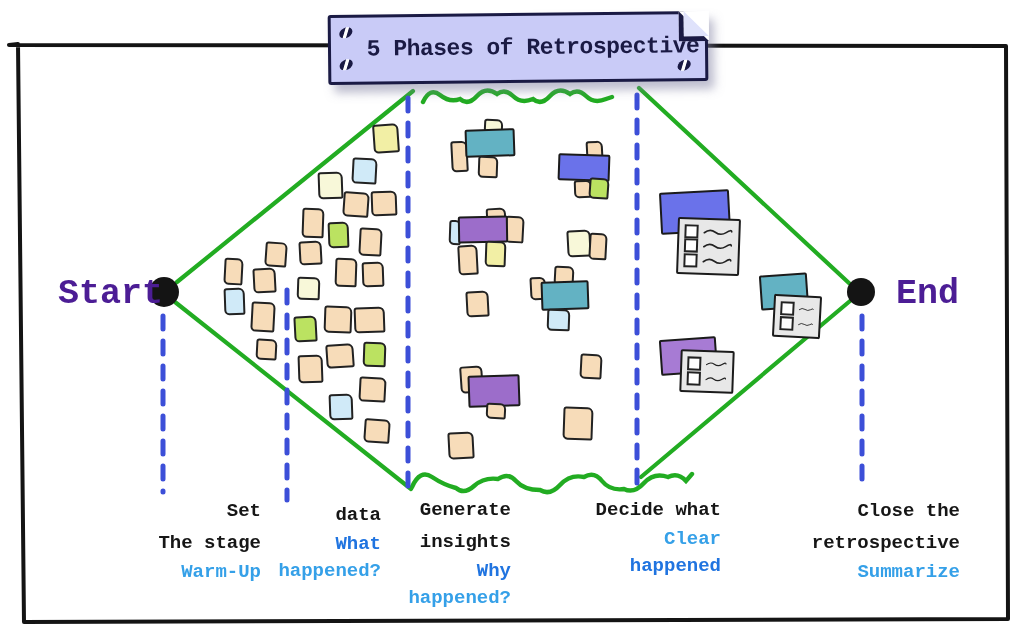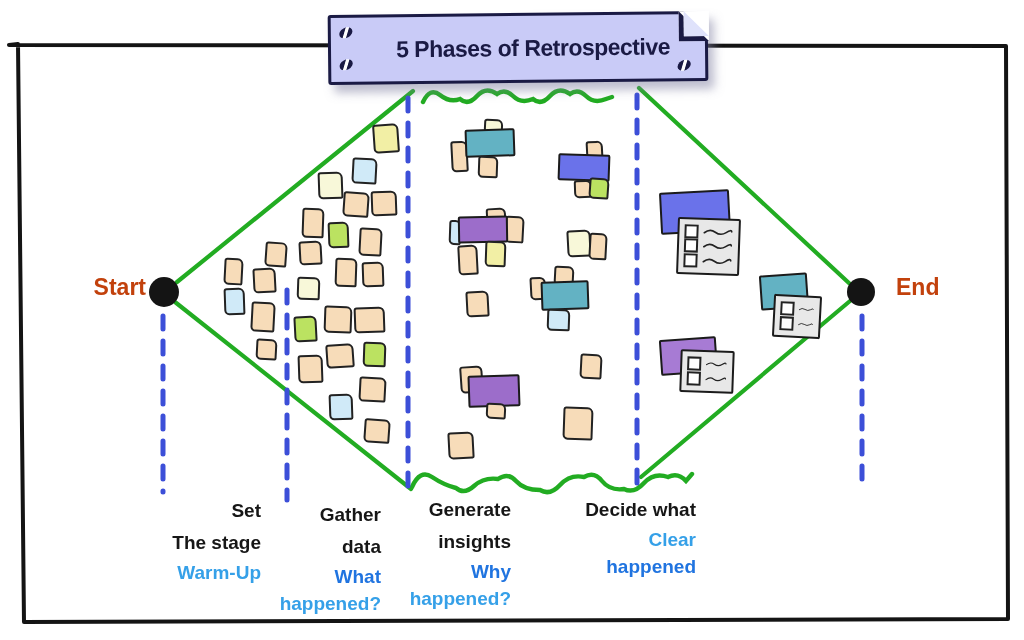--- a/index.html
+++ b/index.html
@@ -1,17 +1,17 @@
 <!DOCTYPE html>
 <html><head>
 <meta charset="utf-8">
 <style>
   html,body{margin:0;padding:0;background:#fff;}
   .stage{position:relative;width:1024px;height:640px;background:#ffffff;overflow:hidden;
-         font-family:Liberation Sans, sans-serif;}
+         font-family:Liberation Mono, monospace;}
   .overlay{position:absolute;left:0;top:0;z-index:1;}
   #diagram-layer{position:absolute;left:0;top:0;width:100%;height:100%;z-index:2;}
 
   
   .note{position:absolute;box-sizing:border-box;border:2px solid #222;
         border-radius:3px 6px 2px 5px;}
   .brect{position:absolute;box-sizing:border-box;border:2.5px solid #1b1b1b;border-radius:2px;}
   .card{position:absolute;box-sizing:border-box;border:2.5px solid #1b1b1b;border-radius:2px;
         padding:5px 5px;display:flex;flex-direction:column;justify-content:space-around;}
   .card .row{display:flex;align-items:center;gap:4px;}
@@ -26,21 +26,21 @@
          color:#1a1a44;white-space:nowrap;}
   .screw{position:absolute;width:14px;height:10px;border-radius:50%;
          background:linear-gradient(135deg,#1a1a44 38%,#fff 43%,#fff 57%,#1a1a44 62%);
          transform:rotate(-28deg);}
   .fold{position:absolute;top:-3.5px;right:-3.5px;width:0;height:0;
         border-top:30px solid #fff;border-left:30px solid #1a1a44;}
   .fold2{position:absolute;top:-3.5px;right:-3.5px;width:0;height:0;
          border-top:25px solid #fff;border-left:25px solid #dfe2fb;}
 
   
-  .endpoint-label{position:absolute;z-index:2;font-size:23px;font-weight:bold;color:#c2410c;}
+  .endpoint-label{position:absolute;z-index:2;font-size:35px;font-weight:bold;color:#4c1d95;}
   .phase{position:absolute;z-index:2;width:196px;transform:translateX(-50%);
          text-align:right;font-size:19px;font-weight:bold;color:#161616;}
   .phase .l{display:block;line-height:32px;}
   .phase .s{display:block;line-height:27px;color:#35a0e8;font-weight:700;}
   .phase .s.emph{color:#2074e0;font-weight:800;}
 </style>
 </head>
 <body>
 
 <div class="stage">
@@ -187,30 +187,35 @@
   <div class="endpoint-label" style="left:58px;top:274px;width:88px;text-align:right">Start</div>
   <div class="endpoint-label" style="left:896px;top:274px;width:92px">End</div>
 
   <div class="phase" style="left:163px;top:495px">
     <span class="l">Set</span>
     <span class="l">The stage</span>
     <span class="s">Warm-Up</span>
     <span class="s"></span>
   </div>
   <div class="phase" style="left:283px;top:499px">
-    <span class="l">Gather</span>
     <span class="l">data</span>
     <span class="s emph">What</span>
     <span class="s">happened?</span>
   </div>
   <div class="phase" style="left:413px;top:494px">
     <span class="l">Generate</span>
     <span class="l">insights</span>
     <span class="s emph">Why</span>
     <span class="s">happened?</span>
   </div>
-  <div class="phase" style="left:598px;top:494px">
+  <div class="phase" style="left:623px;top:494px">
     <span class="l">Decide what</span>
     <span class="s">Clear</span>
     <span class="s emph">happened</span>
   </div>
+  <div class="phase" style="left:862px;top:495px">
+    <span class="l">Close the</span>
+    <span class="l">retrospective</span>
+    <span class="s">Summarize</span>
+    <span class="s"></span>
+  </div>
 
 </div>
 
 </body></html>

